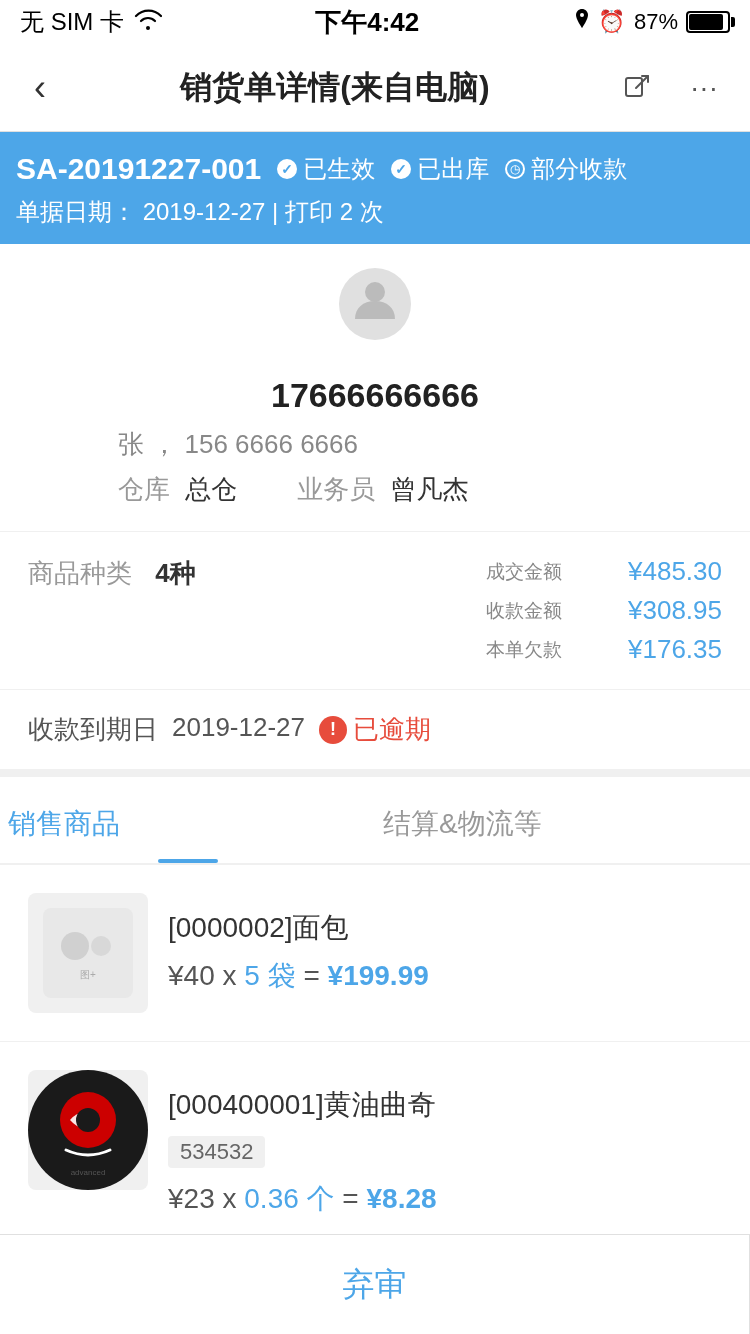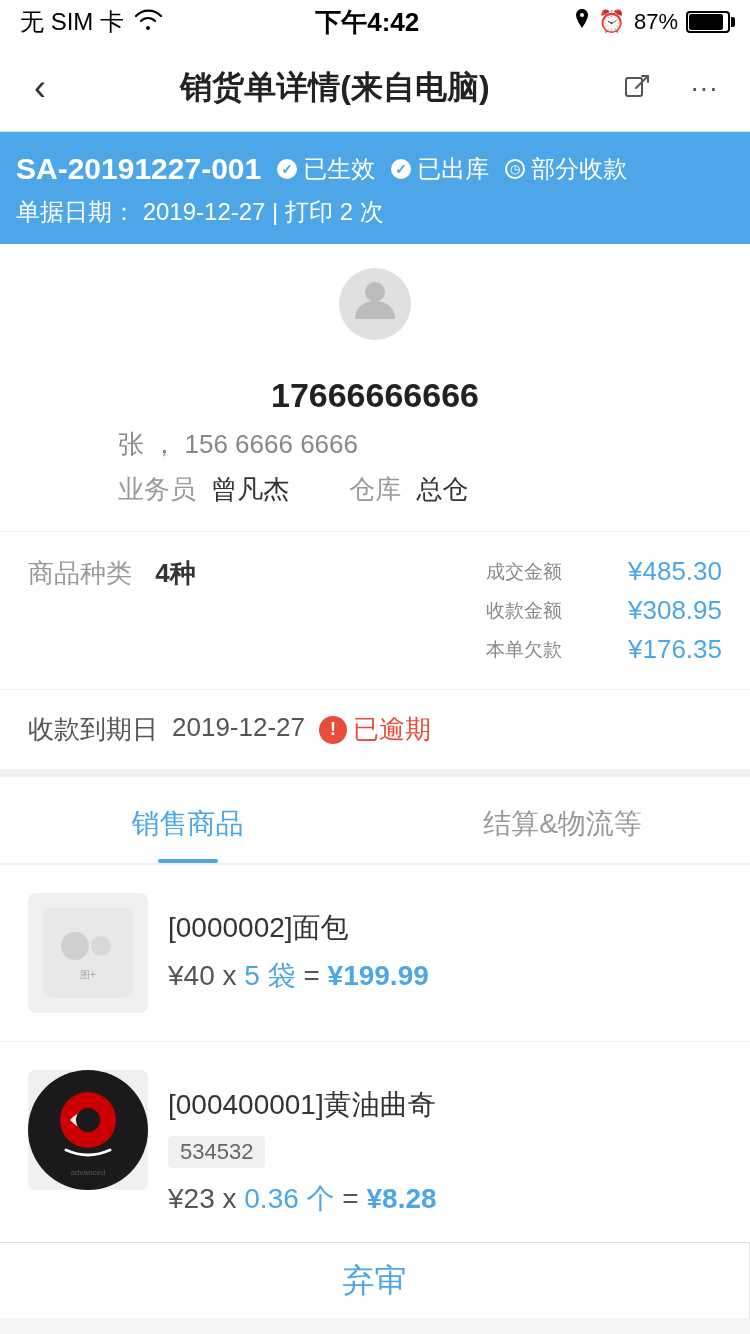--- a/index.html
+++ b/index.html
@@ -212,22 +212,22 @@
     .overdue-text { color: #e74c3c; font-size: 26px; }
 
     
     .tabs-section {
       background: #fff;
       display: flex;
       border-bottom: 2px solid #f0f0f0;
     }
     .tab-item {
       flex: 1;
-      text-align: center;
-      padding: 28px 16px 20px;
+      text-align: left;
+      padding: 28px 8px 20px;
       font-size: 28px;
       color: #999;
       cursor: pointer;
       position: relative;
     }
     .tab-item.active {
       color: #4da6e8;
     }
     .tab-item.active::after {
       content: '';
@@ -284,23 +284,23 @@
     .product-price {
       font-size: 28px;
       color: #555;
     }
     .product-price .qty { color: #4da6e8; }
     .product-price .total { color: #4da6e8; font-weight: 600; }
 
     
     .bottom-bar {
       position: fixed;
-      bottom: 16px;
+      bottom: 0;
       width: 750px;
-      height: 76px;
+      height: 100px;
       background: #fff;
       border-top: 1px solid #e0e0e0;
       display: flex;
     }
     .bottom-btn {
       flex: 1;
       display: flex;
       align-items: center;
       justify-content: center;
       font-size: 32px;
@@ -398,26 +398,26 @@
     </div>
     <span class="customer-name">17666666666</span>
   </div>
   <div class="customer-info">
     <span>张</span>
     <span>，</span>
     <span>156 6666 6666</span>
   </div>
   <div class="customer-meta">
     <div>
+      <span class="meta-label">仓库</span>
+      <span class="meta-value">总仓</span>
+    </div>
+    <div>
       <span class="meta-label">业务员</span>
       <span class="meta-value">曾凡杰</span>
-    </div>
-    <div>
-      <span class="meta-label">仓库</span>
-      <span class="meta-value">总仓</span>
     </div>
   </div>
 </div>
 
 <div class="stats-section">
   <div class="stats-left">
     <div class="stats-item">
       <span class="label">商品种类</span>
       <span style="margin-left:16px;color:#333;font-weight:600;">4种</span>
     </div>

